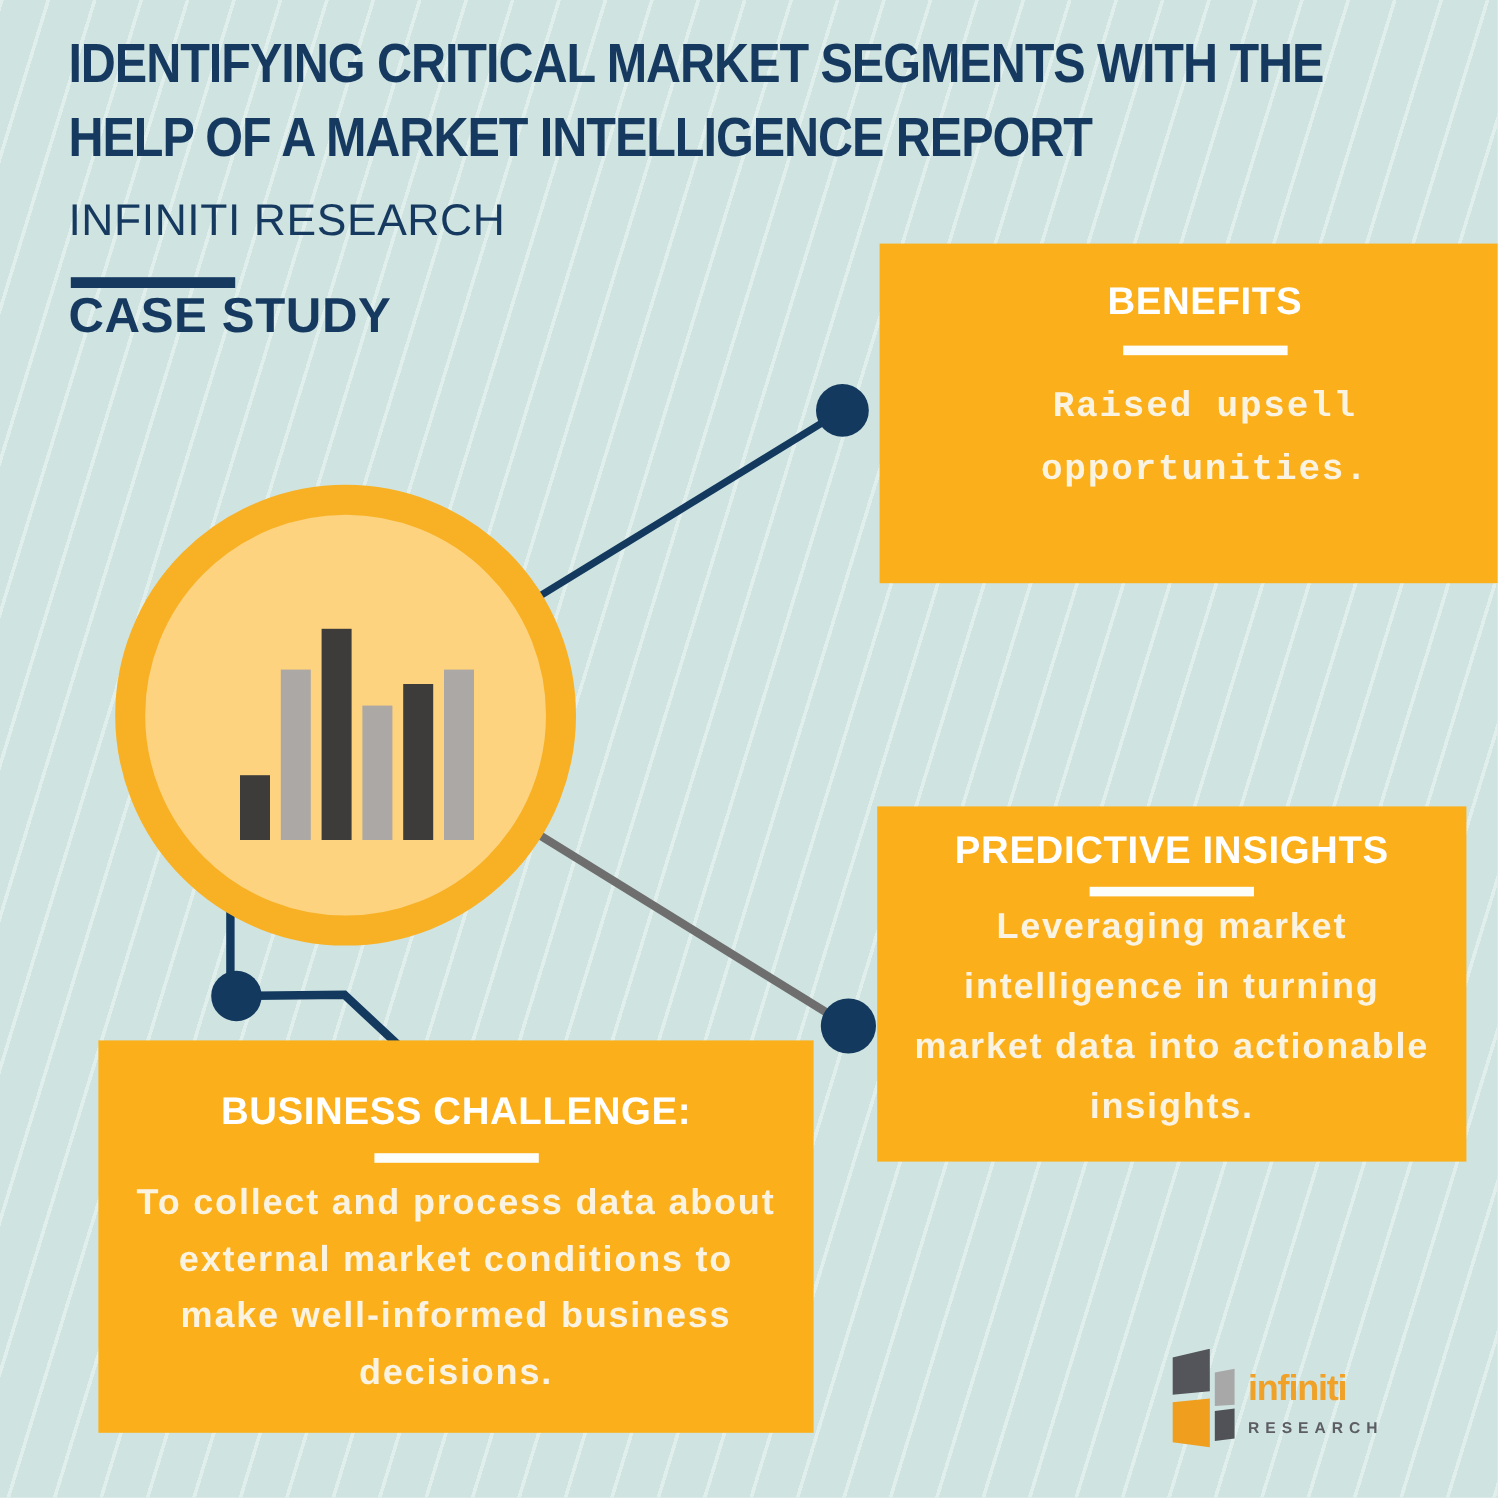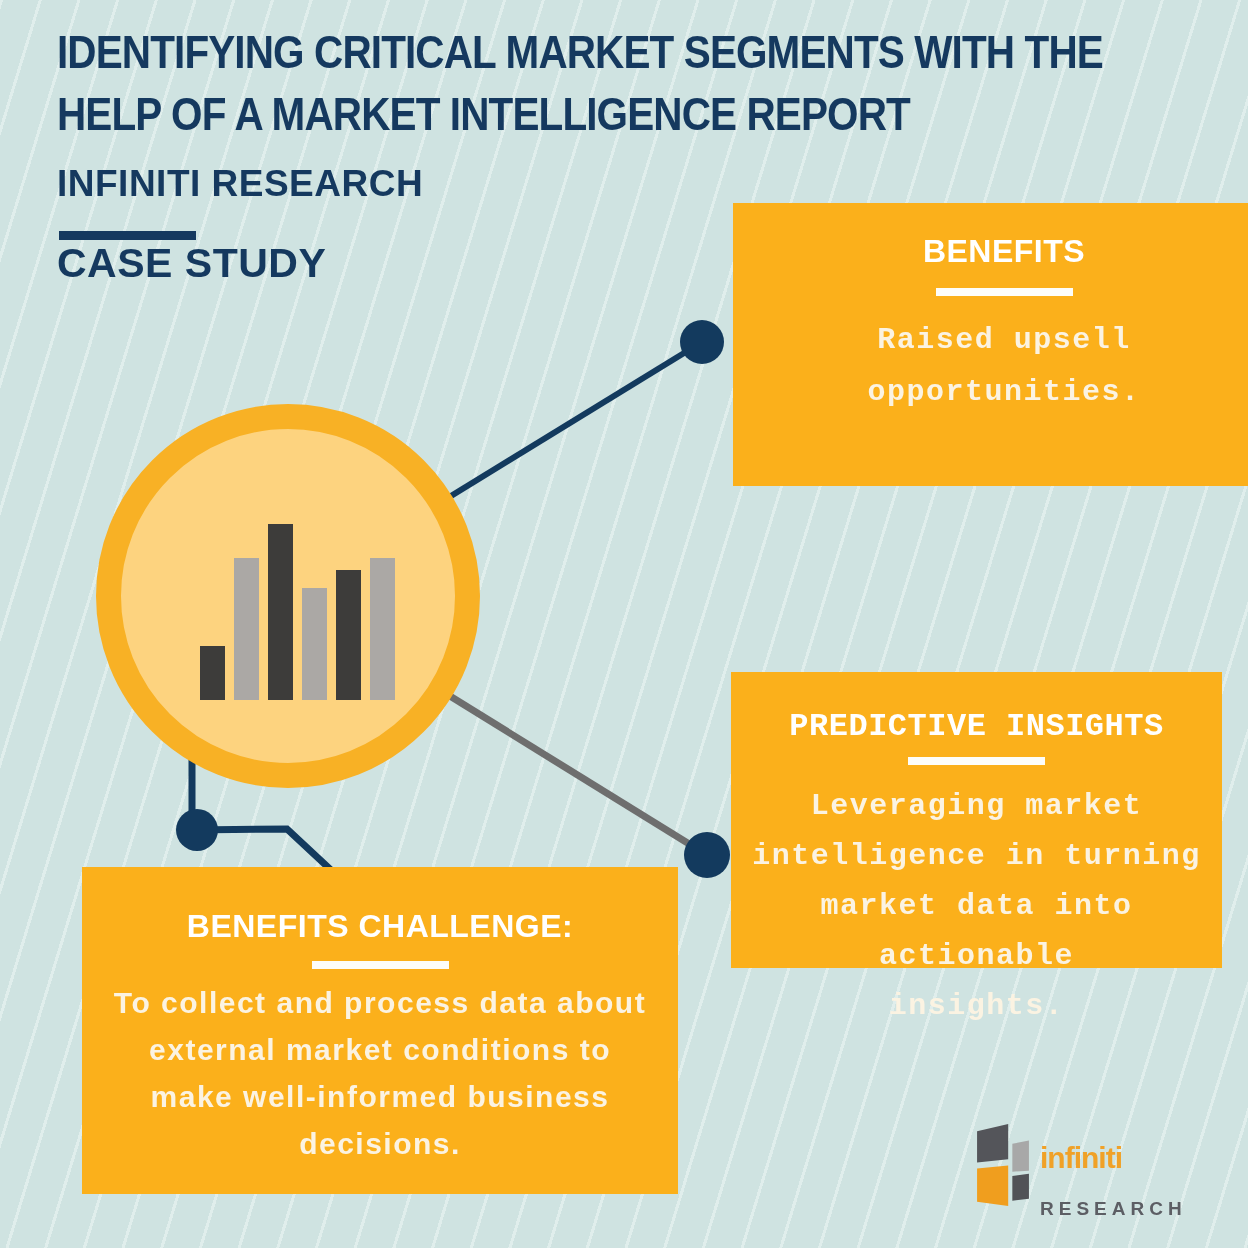--- a/index.html
+++ b/index.html
@@ -21,40 +21,40 @@
   .connectors{position:absolute; left:0; top:0; z-index:1; pointer-events:none;}
   .stroke-navy{stroke:var(--connector_navy);}
   .stroke-gray{stroke:var(--connector_gray);}
   .fill-navy{fill:var(--connector_navy);}
 
   .masthead{position:absolute; left:57px; top:21px; z-index:2; color:var(--navy);}
   .masthead h1{
     font-size:46px; font-weight:700; line-height:62px; letter-spacing:-1px;
     white-space:pre; transform:scaleX(.88); transform-origin:left top; color:var(--navy);
   }
-  .brand{margin-top:18px; font-size:37px; font-weight:700; letter-spacing:.5px;}
+  .brand{margin-top:18px; font-size:37px; font-weight:400; letter-spacing:.5px;}
   .brand-rule{width:137px; height:9px; background:var(--navy); margin-top:26px; margin-left:2px;}
   .doc-type{font-size:41px; font-weight:700; letter-spacing:.5px;}
 
   .card{
     position:absolute; z-index:2; background:var(--orange); text-align:center;
     font-weight:700;
   }
   .card h2{font-size:32px; font-weight:700; letter-spacing:.5px; color:var(--card_title);}
   .card .card-rule{width:137px; height:8px; background:#fdfdfa; margin-left:auto; margin-right:auto;}
   .card p{
     font-size:30px; font-weight:700; letter-spacing:1.5px; color:var(--card_body);
     white-space:pre-line;
   }
   .card-benefits{left:733px; top:203px; width:542px; height:283px; padding-top:30px;}
   .card-benefits .card-rule{margin-top:18px;}
   .card-benefits p{margin-top:18px; line-height:52px;font-family:Liberation Mono, monospace;}
-  .card-predictive{left:731px; top:672px; width:491px; height:296px; padding-top:36px;font-family:Liberation Mono, monospace;}
+  .card-predictive{left:731px; top:672px; width:491px; height:296px; padding-top:18px;}
   .card-predictive .card-rule{margin-top:12px;}
-  .card-predictive p{margin-top:16px; line-height:50px;}
+  .card-predictive p{margin-top:1px; line-height:50px;}
   .card-challenge{left:82px; top:867px; width:596px; height:327px; padding-top:41px;}
   .card-challenge .card-rule{margin-top:16px;}
   .card-challenge p{margin-top:10px; line-height:47px;}
 
   .chart-badge{
     position:absolute; z-index:2; left:96px; top:404px; width:384px; height:384px;
     border-radius:50%; border:25px solid var(--circle_ring); background:var(--circle_fill);
   }
   .bars{position:absolute; left:79px; bottom:63px; display:flex; align-items:flex-end; gap:9px;}
   .bar{width:25px;}
@@ -62,21 +62,21 @@
   .bar.light{background:var(--bar_light);}
 
   .logo{position:absolute; z-index:2; left:977px; top:1124px; display:flex; align-items:flex-start;}
   .logo-mark{width:52px; height:83px;}
   .pane-dark{fill:var(--logo_pane_dark);}
   .pane-gray{fill:var(--logo_pane_gray);}
   .pane-orange{fill:var(--logo_pane_orange);}
   .pane-dark2{fill:var(--logo_pane_dark2);}
   .logo-text{margin-left:11px; margin-top:16px;}
   .logo-name{font-size:30px; line-height:36px; font-weight:700; letter-spacing:-1px; color:var(--logo_orange);}
-  .logo-sub{margin-top:22px; font-size:19px; font-weight:700; letter-spacing:5px; color:var(--logo_gray);}
+  .logo-sub{margin-top:6px; font-size:13px; font-weight:700; letter-spacing:5px; color:var(--logo_gray);}
 </style>
 </head>
 <body>
 
 <div class="canvas">
 
   <svg class="connectors" width="1248" height="1248" viewBox="0 0 1248 1248">
     <line x1="288" y1="596" x2="702" y2="342" stroke-width="6" class="stroke-navy"></line>
     <line x1="288" y1="596" x2="707" y2="855" stroke-width="7" class="stroke-gray"></line>
     <path d="M192 640 L192 830 L287 829 L331 870" fill="none" stroke-width="7" class="stroke-navy"></path>
@@ -114,21 +114,21 @@
   <section class="card card-predictive">
     <h2>PREDICTIVE INSIGHTS</h2>
     <div class="card-rule"></div>
     <p>Leveraging market
 intelligence in turning
 market data into actionable
 insights.</p>
   </section>
 
   <section class="card card-challenge">
-    <h2>BENEFITS CHALLENGE:</h2>
+    <h2>BUSINESS CHALLENGE:</h2>
     <div class="card-rule"></div>
     <p>To collect and process data about
 external market conditions to
 make well-informed business
 decisions.</p>
   </section>
 
   <footer class="logo">
     <svg class="logo-mark" viewBox="0 0 50 80">
       <polygon points="0,7 30,0 30,34 0,37" class="pane-dark"></polygon>

